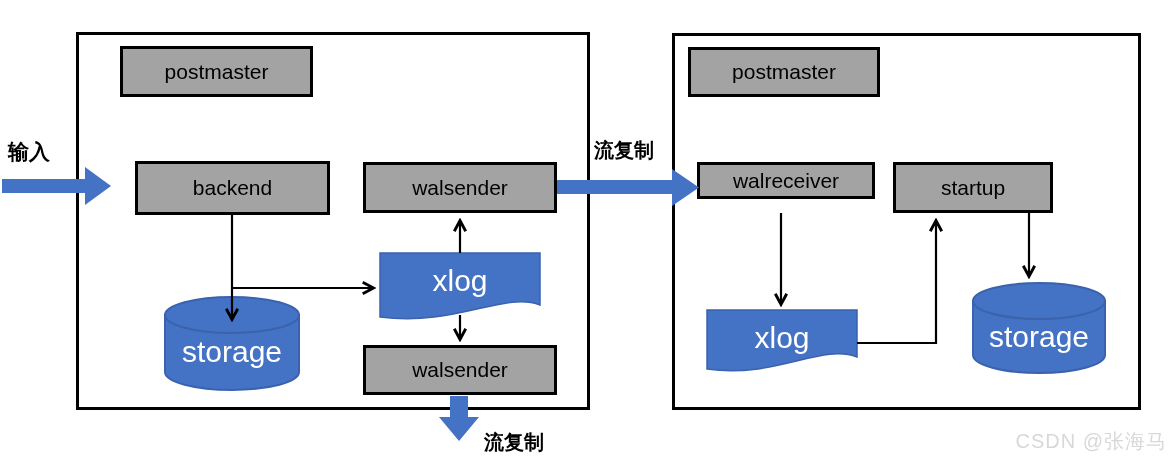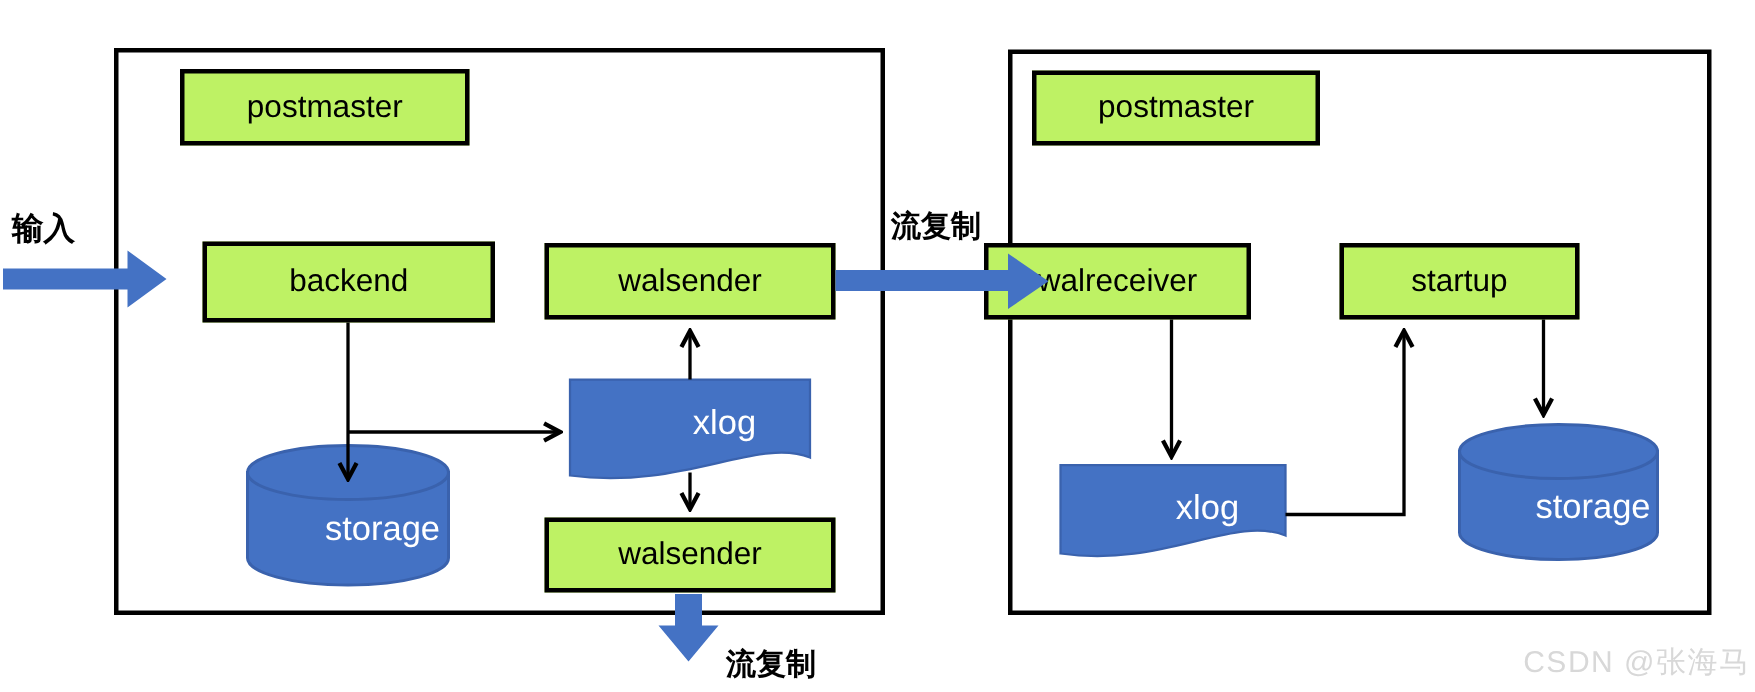--- a/index.html
+++ b/index.html
@@ -12,32 +12,31 @@
   }
   .bigbox{
     position:absolute;
     border:3px solid #000;
     background:transparent;
     box-sizing:border-box;
   }
   .node{
     position:absolute;
     border:3px solid #000;
-    background:#bef264;
+    background:#a3a3a3;
     box-sizing:border-box;
     display:flex;align-items:center;justify-content:center;
     font-size:21px;color:#000;
     z-index:1;
   }
   .shape-label{
     position:absolute;
     display:flex;align-items:center;justify-content:center;
-    font-size:23px;color:#ffffff;
+    font-size:30px;color:#ffffff;
     z-index:3;
-    margin-left:23px;
   }
   .free-label{
     position:absolute;
     font-size:20px;color:#000;
     white-space:nowrap;
     z-index:3;
     font-weight:bold;
   }
   .watermark{
     position:absolute;
@@ -71,21 +70,21 @@
   <div class="node" style="left:363px;top:162px;width:194px;height:51px;">
     <span>walsender</span>
   </div>
   <div class="node" style="left:363px;top:345px;width:194px;height:50px;">
     <span>walsender</span>
   </div>
 
   <div class="node" style="left:688px;top:47px;width:192px;height:50px;">
     <span>postmaster</span>
   </div>
-  <div class="node" style="left:656px;top:162px;width:178px;height:51px;">
+  <div class="node" style="left:697px;top:162px;width:178px;height:37px;">
     <span>walreceiver</span>
   </div>
   <div class="node" style="left:893px;top:162px;width:160px;height:51px;">
     <span>startup</span>
   </div>
 
   <svg class="overlay" width="1170" height="461" viewBox="0 0 1170 461">
     <defs>
       <marker id="ah" viewBox="0 0 10 10" refX="7.5" refY="5" markerWidth="6.5" markerHeight="6.5" orient="auto-start-reverse">
         <path d="M1,1 L8.5,5 L1,9" fill="none" stroke="#000" stroke-width="2"></path>

